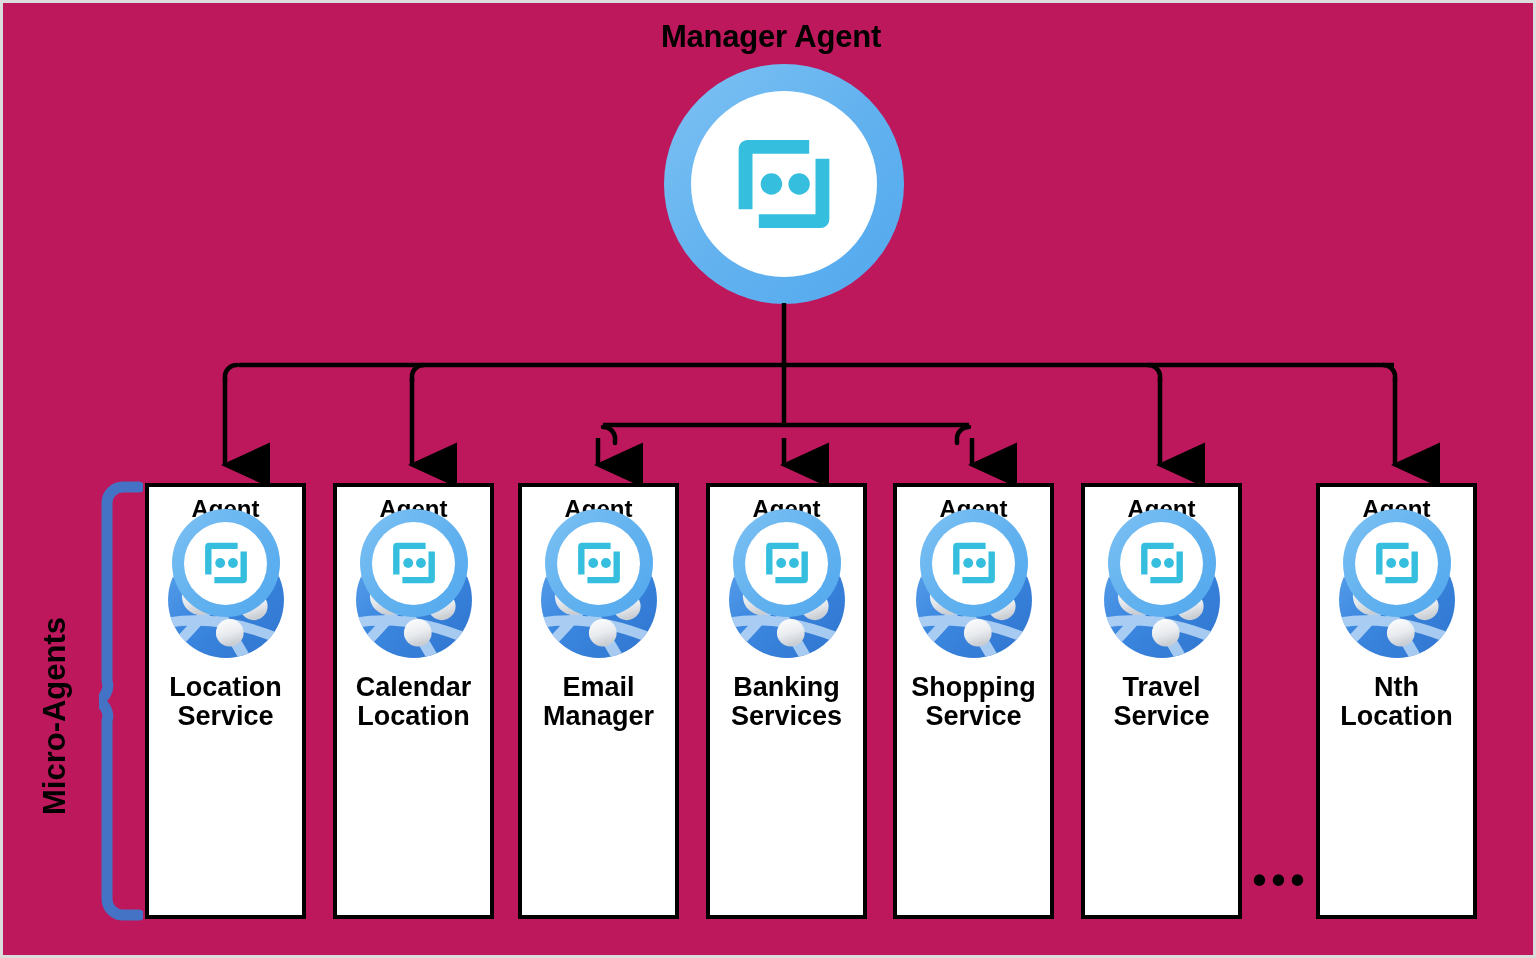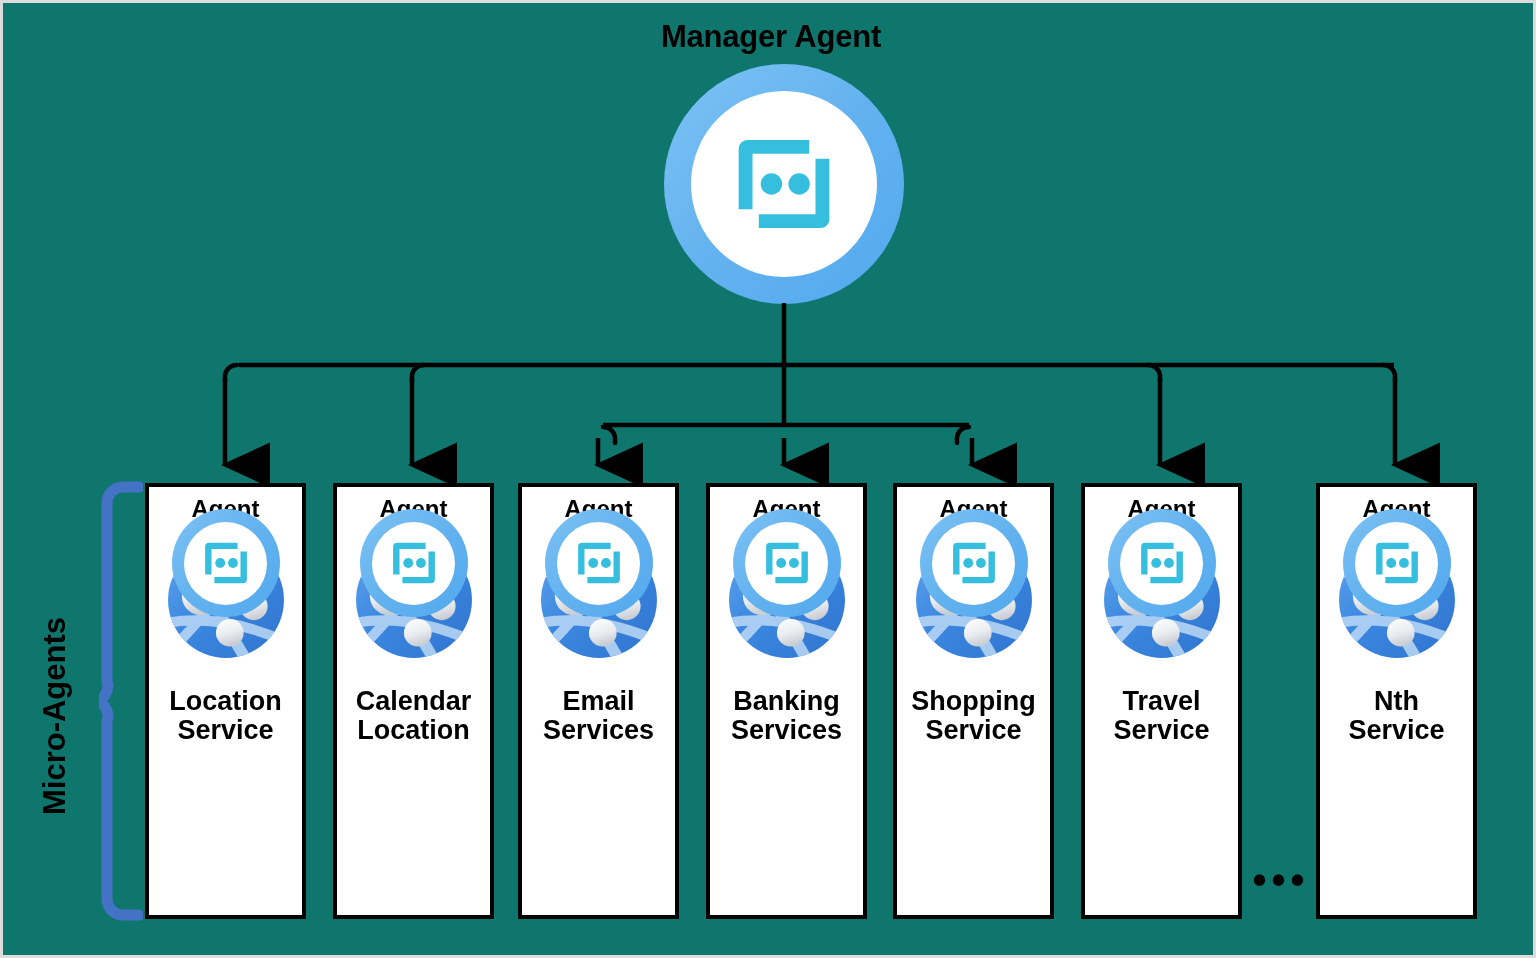--- a/index.html
+++ b/index.html
@@ -8,21 +8,21 @@
     padding: 0;
     background: #ffffff;
   }
   body {
     font-family: "Liberation Sans", sans-serif;
   }
   #stage {
     position: relative;
     width: 1536px;
     height: 958px;
-    background: #0f766e;
+    background: #be185d;
     border: 3px solid #dcdcdc;
     box-sizing: border-box;
     overflow: hidden;
   }
 
   
   #manager-title {
     position: absolute;
     left: 0;
     top: 16px;
@@ -101,21 +101,21 @@
     color: #000000;
     line-height: 1.05;
   }
   .globe {
     margin-top: 16px;
     width: 126px;
     height: 126px;
     display: block;
   }
   .service-label {
-    margin-top: 24px;
+    margin-top: 10px;
     font-size: 27px;
     font-weight: bold;
     color: #000000;
     line-height: 1.08;
     text-align: center;
     white-space: pre-line;
   }
 
   
   #micro-brace {
@@ -332,21 +332,21 @@
       <path d="M-8 34 C20 20 56 16 104 30" stroke-width="9"></path>
       <path d="M-6 70 C26 62 62 66 104 86" stroke-width="8"></path>
       <path d="M18 -6 C28 26 40 56 70 104" stroke-width="9"></path>
       <path d="M74 -6 C62 24 46 50 4 92" stroke-width="8"></path>
     </g>
     <circle cx="30" cy="47" r="15" fill="url(#nodg2)"></circle>
     <circle cx="72" cy="55" r="11" fill="url(#nodg2)"></circle>
     <circle cx="53" cy="76" r="11" fill="url(#nodg2)"></circle>
   </svg>
      <div class="service-label">Email
-Services</div>
+Manager</div>
       </div>
       <div class="agent-box" style="left: 703px; top: 480px; width: 161px; height: 436px;">
         <div class="agent-circle mini-circle">
        <div class="inner">
          <svg class="bot-glyph" width="58" height="58" viewBox="0 0 100 100">
       <path d="M14 22 a7 7 0 0 1 7-7 H70 v11 H25 v44 H14 Z" fill="#35bede"></path>
       <path d="M86 78 a7 7 0 0 1 -7 7 H30 v-11 H75 V30 H86 Z" fill="#35bede"></path>
       <circle cx="40" cy="50" r="8.5" fill="#35bede"></circle>
       <circle cx="62" cy="50" r="8.5" fill="#35bede"></circle>
     </svg>
@@ -500,21 +500,21 @@
       <path d="M-8 34 C20 20 56 16 104 30" stroke-width="9"></path>
       <path d="M-6 70 C26 62 62 66 104 86" stroke-width="8"></path>
       <path d="M18 -6 C28 26 40 56 70 104" stroke-width="9"></path>
       <path d="M74 -6 C62 24 46 50 4 92" stroke-width="8"></path>
     </g>
     <circle cx="30" cy="47" r="15" fill="url(#nodg6)"></circle>
     <circle cx="72" cy="55" r="11" fill="url(#nodg6)"></circle>
     <circle cx="53" cy="76" r="11" fill="url(#nodg6)"></circle>
   </svg>
      <div class="service-label">Nth
-Service</div>
+Location</div>
       </div>
     </div>
 
   <svg id="micro-brace" viewBox="0 0 44 440" preserveAspectRatio="none">
     <path d="M40 6 H24 A16 16 0 0 0 8 22 V200 A16 16 0 0 1 -2 220 A16 16 0 0 1 8 240 V418 A16 16 0 0 0 24 434 H40" fill="none" stroke="#4472c4" stroke-width="11" stroke-linecap="round" stroke-linejoin="round"></path>
   </svg>
 
   <div id="micro-agents-caption">Micro-Agents</div>
 
   <div id="ellipsis">•••</div>

